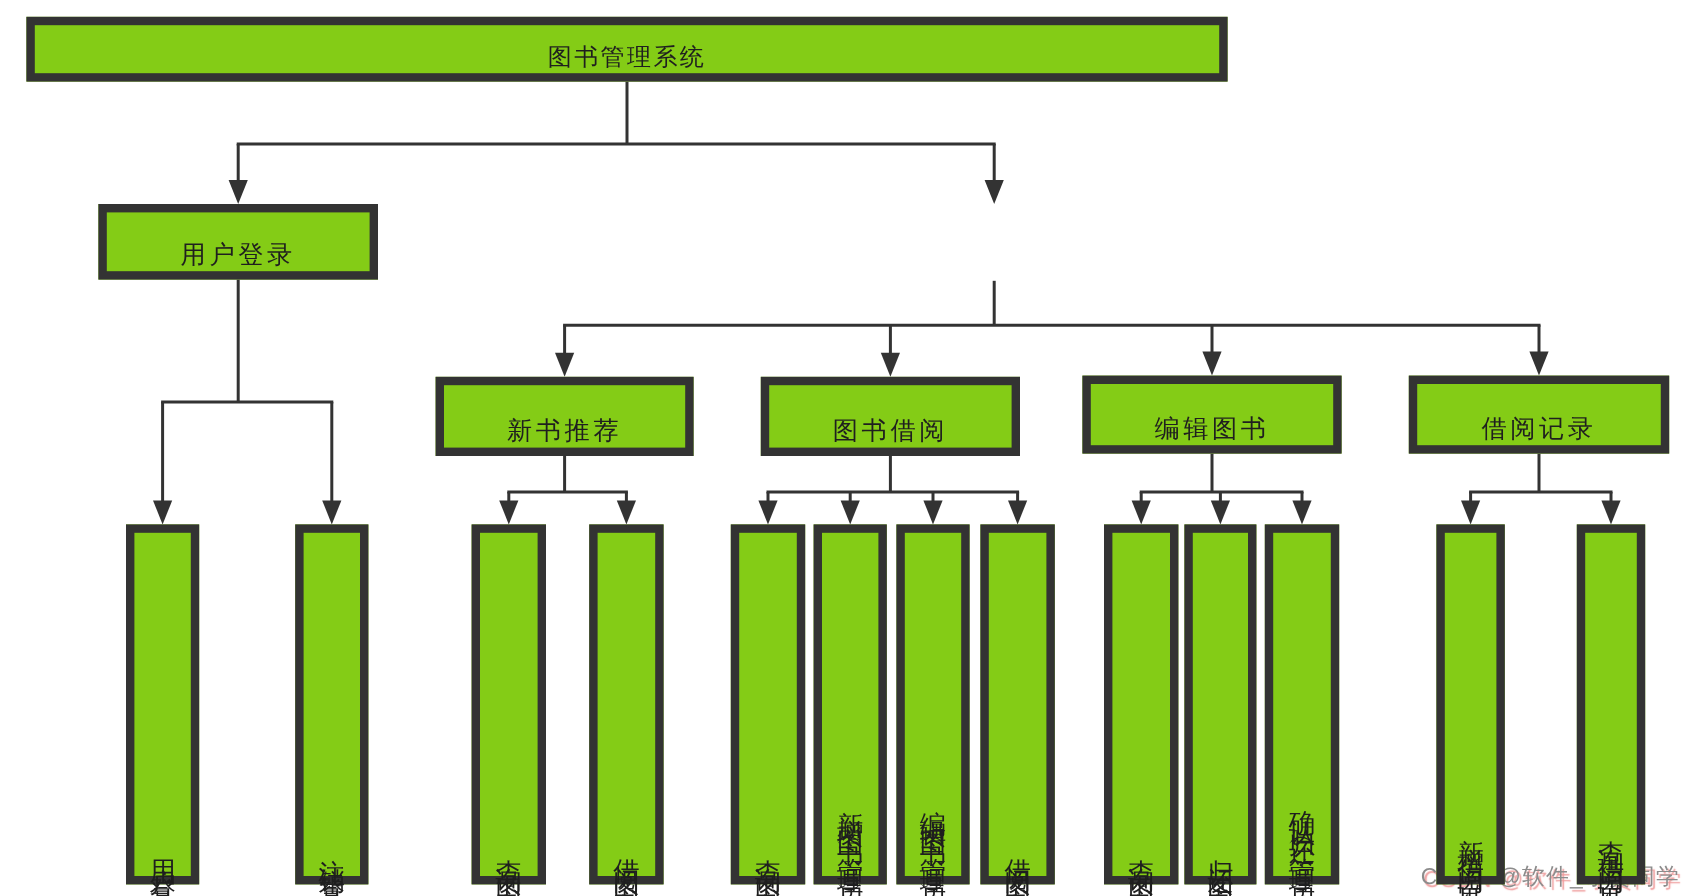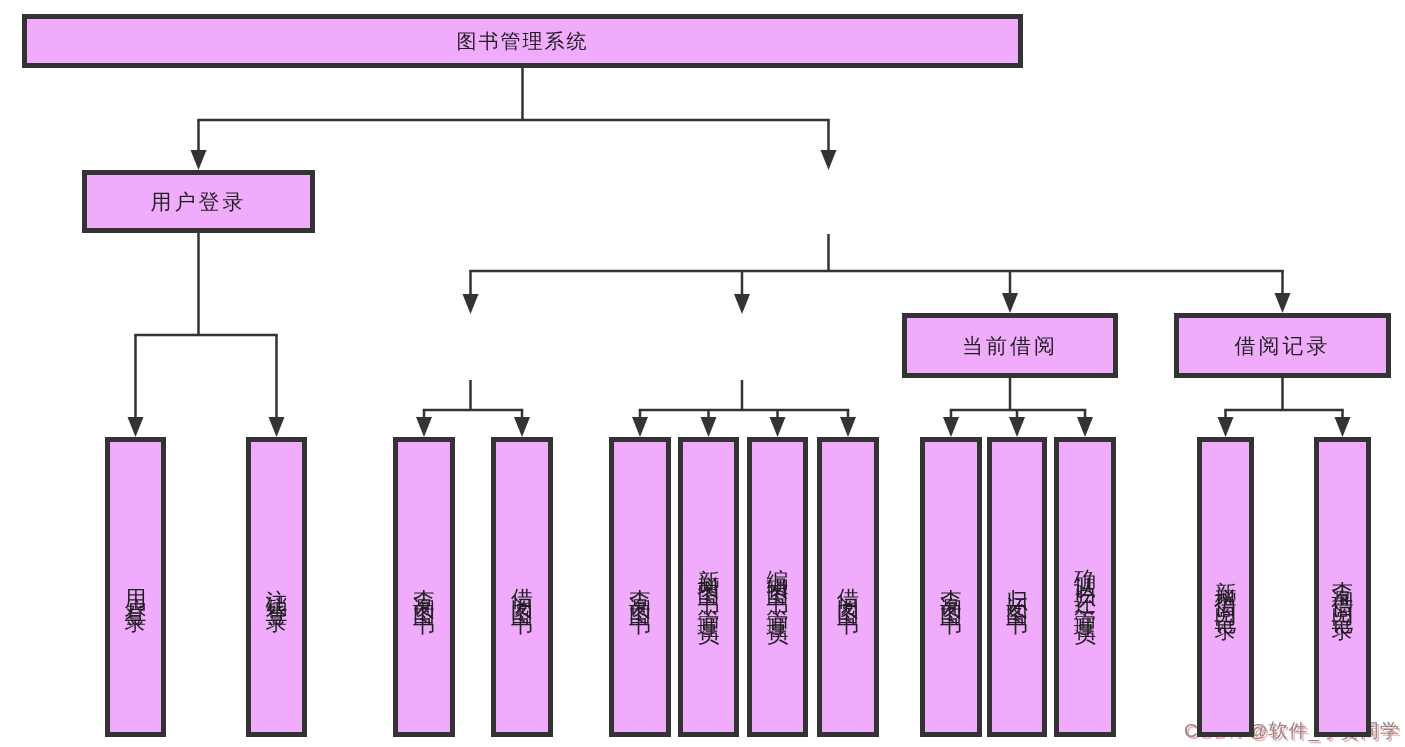--- a/index.html
+++ b/index.html
@@ -12,24 +12,24 @@
     overflow: hidden;
   }
   #connectors {
     position: absolute;
     left: 0; top: 0;
     width: 1405px; height: 747px;
   }
   .node {
     position: absolute;
     box-sizing: border-box;
-    background: #f0abfc;
-    border: 5px solid #c2410c;
+    background: #84cc16;
+    border: 7px solid #c2410c;
     display: flex;
-    align-items: center;
+    align-items: flex-end;
     justify-content: center;
     color: #1f1f1f;
   }
   .node.h span {
     font-size: 21px;
     letter-spacing: 3px;
     white-space: nowrap;
   }
   .node.root span {
     font-size: 20px;
@@ -111,22 +111,28 @@
       <line x1="1342.5" y1="410" x2="1342.5" y2="421" stroke="#333333" stroke-width="2.5"></line>
       <polygon points="1334.5,417 1350.5,417 1342.5,437" fill="#333333"></polygon>
     </svg>
   <div id="watermark" style="color: rgb(140, 140, 140); text-shadow: rgb(239, 154, 154) 2px 2px 1px;">CSDN @软件_小贺同学</div>
 <div class="node h root" style="left: 22px; top: 14px; width: 1001px; height: 54px; border-color: rgb(51, 51, 51); color: rgb(31, 31, 31);">
       <span>图书管理系统</span>
     </div>
     <div class="node h" style="left: 82px; top: 170px; width: 233px; height: 63px; border-color: rgb(51, 51, 51); color: rgb(31, 31, 31);">
       <span>用户登录</span>
     </div>
+    <div class="node h" style="left: 363px; top: 314px; width: 215px; height: 66px; border-color: rgb(51, 51, 51); color: rgb(31, 31, 31);">
+      <span>新书推荐</span>
+    </div>
+    <div class="node h" style="left: 634px; top: 314px; width: 216px; height: 66px; border-color: rgb(51, 51, 51); color: rgb(31, 31, 31);">
+      <span>图书借阅</span>
+    </div>
     <div class="node h" style="left: 902px; top: 313px; width: 216px; height: 65px; border-color: rgb(51, 51, 51); color: rgb(31, 31, 31);">
-      <span>当前借阅</span>
+      <span>编辑图书</span>
     </div>
     <div class="node h" style="left: 1174px; top: 313px; width: 217px; height: 65px; border-color: rgb(51, 51, 51); color: rgb(31, 31, 31);">
       <span>借阅记录</span>
     </div>
     <div class="node v" style="left: 105px; top: 437px; width: 61px; height: 300px; border-color: rgb(51, 51, 51); color: rgb(31, 31, 31);">
       <span>用户登录</span>
     </div>
     <div class="node v" style="left: 246px; top: 437px; width: 61px; height: 300px; border-color: rgb(51, 51, 51); color: rgb(31, 31, 31);">
       <span>注销登录</span>
     </div>

